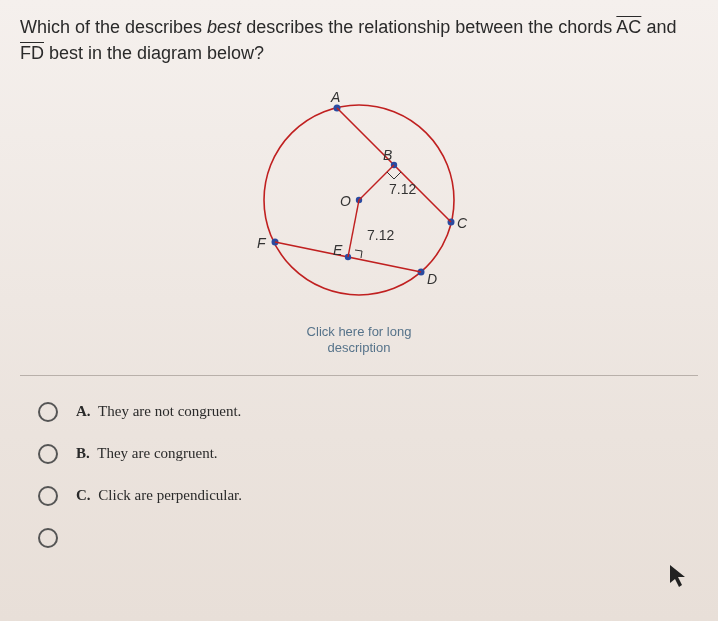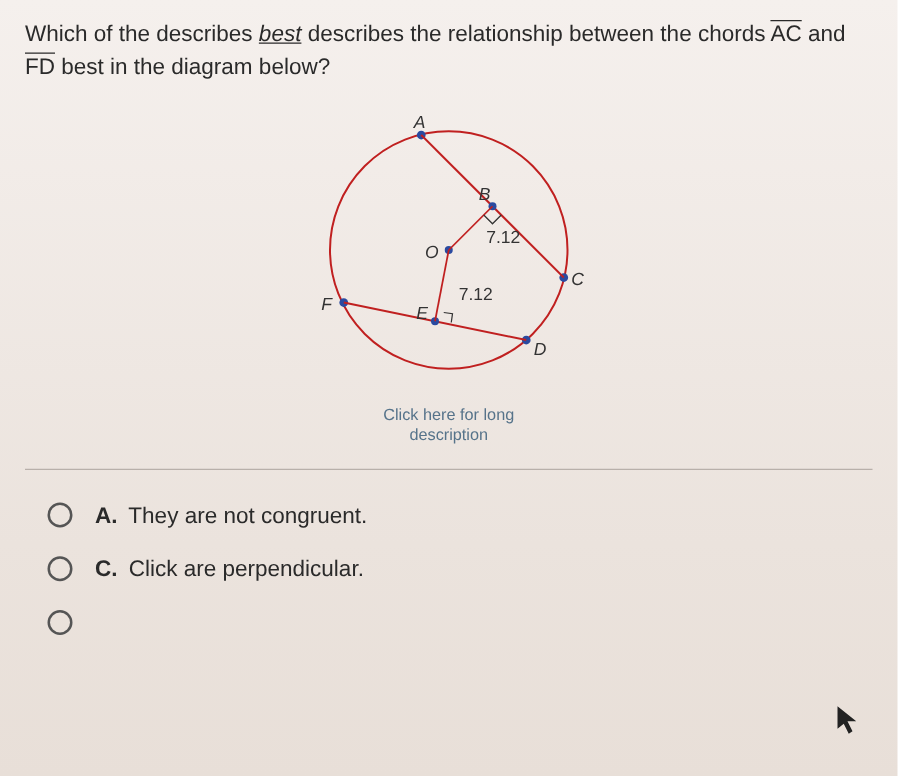--- a/index.html
+++ b/index.html
@@ -6,21 +6,21 @@
     body {
       font-family: Arial, sans-serif;
       background: linear-gradient(180deg, #f5f0ed 0%, #ebe3dd 70%, #e8dfd8 100%);
       width: 718px;
       height: 621px;
       padding: 14px 20px;
       color: #2a2a2a;
       position: relative;
     }
     .question-text { font-size: 18px; line-height: 1.45; margin-bottom: 14px; }
-    .question-text .italic { font-style: italic; text-decoration: underline; }
+    .question-text .italic { font-style: italic; }
     .overline { text-decoration: overline; }
     .diagram-wrap {
       display: flex;
       flex-direction: column;
       align-items: center;
       margin: 6px 0 18px 0;
     }
     svg.diagram { width: 260px; height: 240px; }
     .link-text {
       color: #56738a;
@@ -33,21 +33,22 @@
     hr.divider {
       border: none;
       border-top: 1px solid #b8b0aa;
       margin: 12px 0 26px 0;
     }
     .choices { padding-left: 18px; }
     .choice {
       display: flex;
       align-items: center;
       margin-bottom: 22px;
-      font-size: 18px;
+      font-size: 15px;
+      font-family: Liberation Serif, serif;
     }
     .radio {
       width: 20px; height: 20px;
       border: 2px solid #555;
       border-radius: 50%;
       margin-right: 18px;
       flex-shrink: 0;
     }
     .choice strong { margin-right: 4px; }
     .cursor {
@@ -111,20 +112,24 @@
 
 <hr class="divider">
 
 <div class="choices">
   <div class="choice">
     <span class="radio"></span>
     <span><strong>A.</strong> <span>They are not congruent.</span></span>
   </div>
   <div class="choice">
     <span class="radio"></span>
+    <span><strong>B.</strong> <span>They are congruent.</span></span>
+  </div>
+  <div class="choice">
+    <span class="radio"></span>
     <span><strong>C.</strong> <span>Click are perpendicular.</span></span>
   </div>
   <div class="choice">
     <span class="radio"></span>
   </div>
 </div>
 
 <svg class="cursor" viewBox="0 0 20 26">
   <path d="M2 2 L2 20 L7 16 L11 24 L14 22 L10 14 L17 14 Z" fill="#222"></path>
 </svg>

